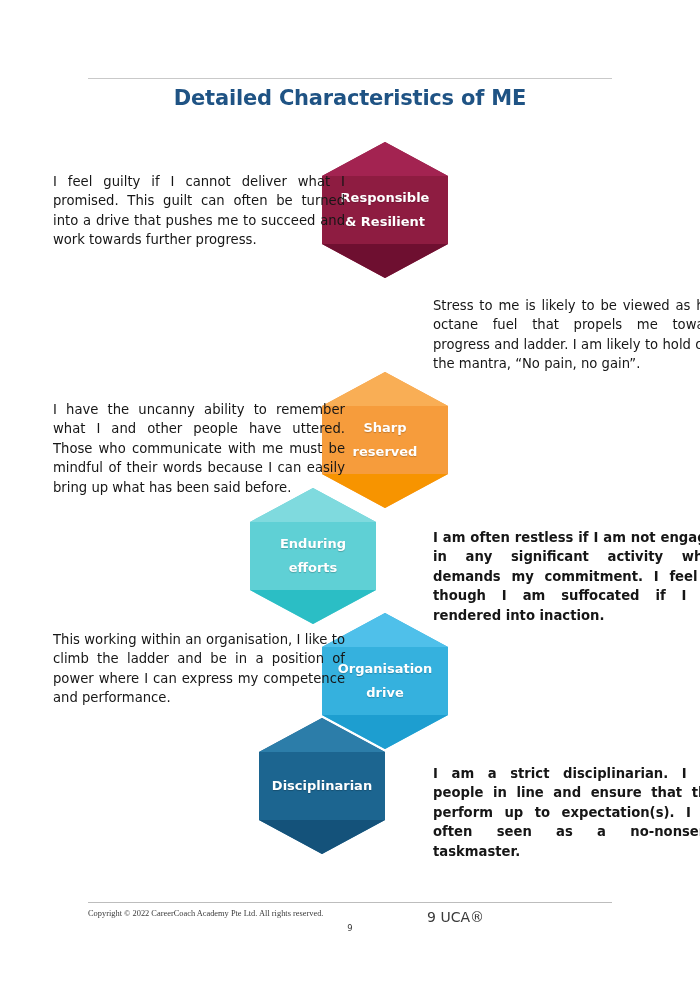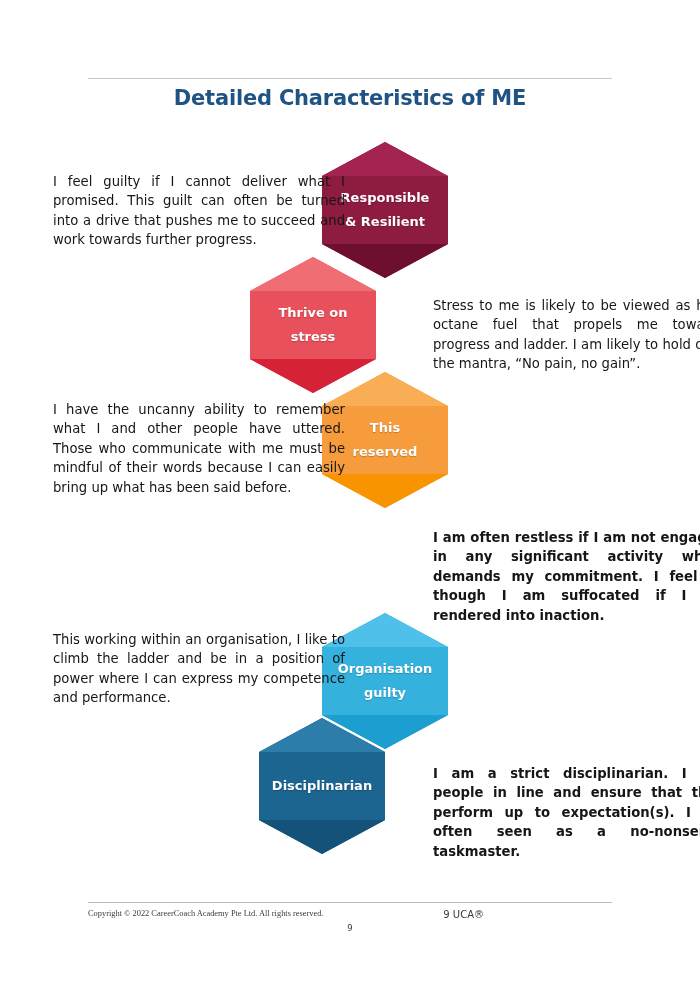--- a/index.html
+++ b/index.html
@@ -88,21 +88,21 @@
     position:absolute;
     left:88px; top:909px;
     font-family:Liberation Serif, serif;
     font-size:8.4px;
     color:#3a3a3a;
   }
   .footer-right{
     position:absolute;
     right:88px; top:909px;
     font-family:"DejaVu Sans", sans-serif;
-    font-size:10px;
+    font-size:14px;
     color:#3a3a3a;
   }
   .footer-page{
     position:absolute;
     left:0; top:923px; width:700px;
     text-align:center;
     font-family:"DejaVu Sans", sans-serif;
     font-size:8.4px;
     color:#3a3a3a;
   }
@@ -120,51 +120,51 @@
         <svg viewBox="0 0 140 136">
           <path d="M 70 0 L 133 34 L 133 102 L 70 136 L 7 102 L 7 34 Z" fill="#8E1C41"></path>
           <path d="M 70 0 L 133 34 L 7 34 Z" fill="#A32351"></path>
           <path d="M 7 102 L 133 102 L 70 136 Z" fill="#6E0F30"></path>
         </svg>
         <div class="hex-label">
           <span>Responsible</span>
           <span>&amp; Resilient</span>
         </div>
       </div>
-      <div class="hex" style="left: 243px; top: 257px;">
-        <svg viewBox="0 0 140 136">
-          <path d="M 70 0 L 133 34 L 133 102 L 70 136 L 7 102 L 7 34 Z" fill="#E8505B"></path>
-          <path d="M 70 0 L 133 34 L 7 34 Z" fill="#EE6E73"></path>
-          <path d="M 7 102 L 133 102 L 70 136 Z" fill="#D52236"></path>
-        </svg>
-        <div class="hex-label">
-          <span>Thrive on</span>
-          <span>stress</span>
-        </div>
-      </div>
       <div class="hex" style="left: 315px; top: 372px;">
         <svg viewBox="0 0 140 136">
           <path d="M 70 0 L 133 34 L 133 102 L 70 136 L 7 102 L 7 34 Z" fill="#F69C3C"></path>
           <path d="M 70 0 L 133 34 L 7 34 Z" fill="#F9AE55"></path>
           <path d="M 7 102 L 133 102 L 70 136 Z" fill="#F79400"></path>
         </svg>
         <div class="hex-label">
-          <span>This</span>
+          <span>Sharp</span>
           <span>reserved</span>
+        </div>
+      </div>
+      <div class="hex" style="left: 243px; top: 488px;">
+        <svg viewBox="0 0 140 136">
+          <path d="M 70 0 L 133 34 L 133 102 L 70 136 L 7 102 L 7 34 Z" fill="#5FD0D5"></path>
+          <path d="M 70 0 L 133 34 L 7 34 Z" fill="#7FDADE"></path>
+          <path d="M 7 102 L 133 102 L 70 136 Z" fill="#2BBEC5"></path>
+        </svg>
+        <div class="hex-label">
+          <span>Enduring</span>
+          <span>efforts</span>
         </div>
       </div>
       <div class="hex" style="left: 315px; top: 613px;">
         <svg viewBox="0 0 140 136">
           <path d="M 70 0 L 133 34 L 133 102 L 70 136 L 7 102 L 7 34 Z" fill="#35B1DE"></path>
           <path d="M 70 0 L 133 34 L 7 34 Z" fill="#4FC0EA"></path>
           <path d="M 7 102 L 133 102 L 70 136 Z" fill="#1D9ED0"></path>
         </svg>
         <div class="hex-label">
           <span>Organisation</span>
-          <span>guilty</span>
+          <span>drive</span>
         </div>
       </div>
       <div class="hex" style="left: 252px; top: 718px;">
         <svg viewBox="0 0 140 136">
           <path d="M 70 0 L 133 34 L 133 102 L 70 136 L 7 102 L 7 34 Z" fill="#1C6590"></path>
           <path d="M 70 0 L 133 34 L 7 34 Z" fill="#2C7DA9"></path>
           <path d="M 7 102 L 133 102 L 70 136 Z" fill="#14527A"></path>
         </svg>
         <div class="hex-label">
           <span>Disciplinarian</span>

